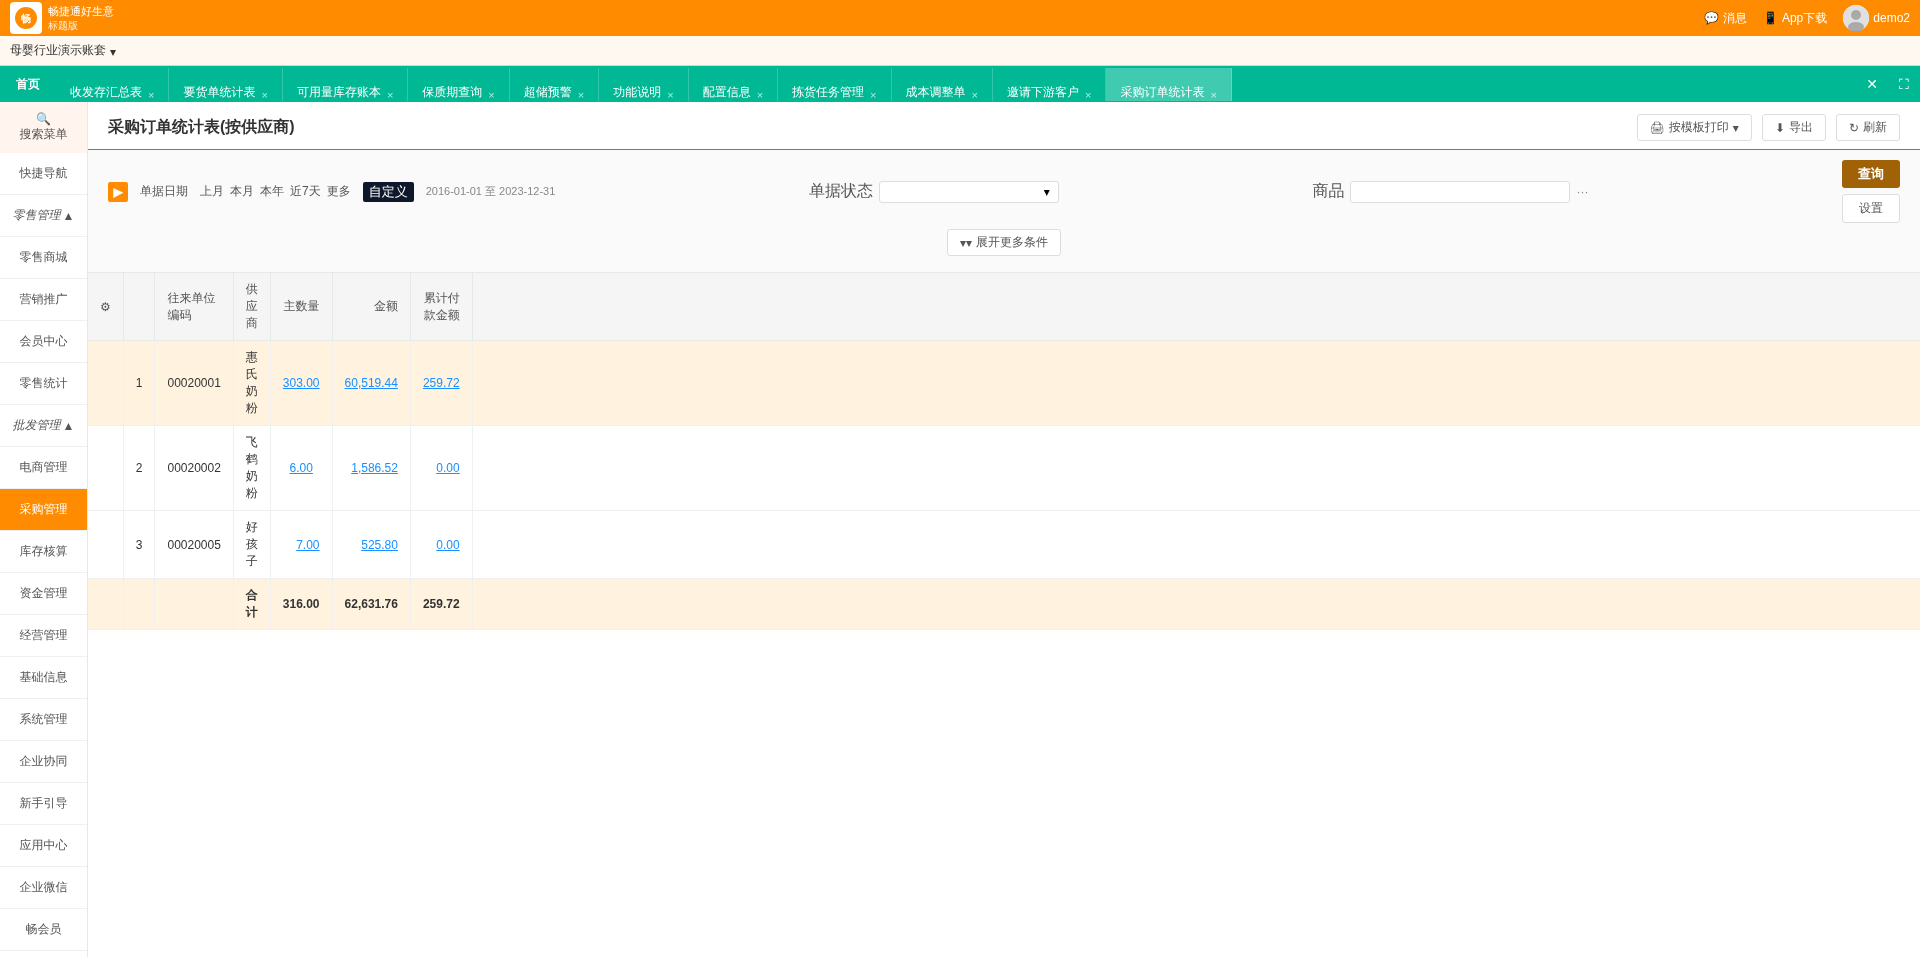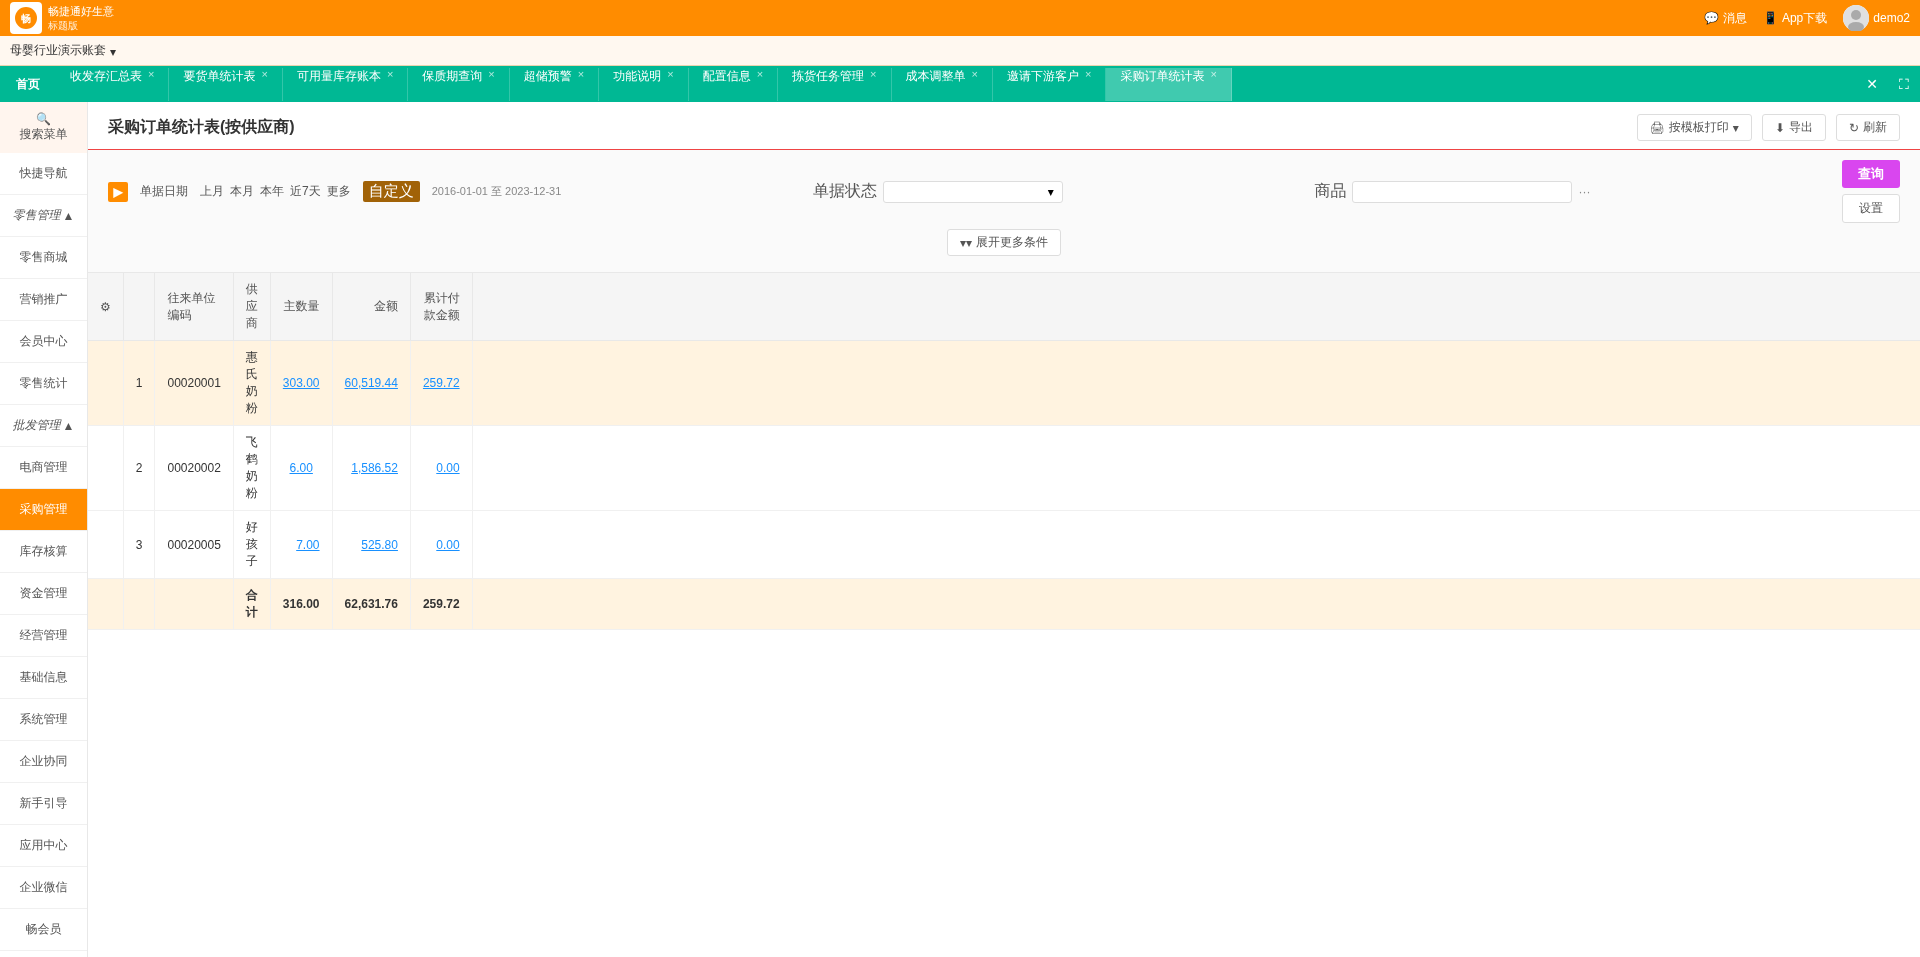--- a/index.html
+++ b/index.html
@@ -13,21 +13,21 @@
     .top-right-item { display: flex; align-items: center; gap: 4px; cursor: pointer; }
     .avatar { width: 26px; height: 26px; border-radius: 50%; background: #fff; display: flex; align-items: center; justify-content: center; color: #ff8c00; font-weight: bold; font-size: 11px; }
 
     
     .workspace-bar { height: 30px; background: #fff8f0; border-bottom: 1px solid #e8d5b0; display: flex; align-items: center; padding: 0 10px; }
     .workspace-selector { display: flex; align-items: flex-end; gap: 4px; font-size: 12px; color: #666; cursor: pointer; }
     .workspace-selector span { color: #333; }
 
     
     .nav-tabs { background: #00b894; display: flex; align-items: center; height: 36px; overflow: hidden; }
-    .nav-tab { padding: 0 14px; height: 33px; display: flex; align-items: flex-start; color: white; font-size: 12px; cursor: pointer; white-space: nowrap; border-right: 1px solid rgba(255,255,255,0.2); position: relative; }
+    .nav-tab { padding: 0 14px; height: 33px; display: flex; align-items: flex-end; color: white; font-size: 12px; cursor: pointer; white-space: nowrap; border-right: 1px solid rgba(255,255,255,0.2); position: relative; }
     .nav-tab.active { background: rgba(255,255,255,0.25); }
     .nav-tab .close-x { margin-left: 6px; font-size: 11px; opacity: 0.7; }
     .nav-tab-home { padding: 0 16px; color: white; font-size: 12px; font-weight: bold; }
     .nav-right-btns { margin-left: auto; display: flex; align-items: center; }
     .nav-right-btn { width: 32px; height: 36px; display: flex; align-items: center; justify-content: center; color: white; cursor: pointer; font-size: 14px; }
 
     
     .main-layout { display: flex; height: calc(957px - 36px - 30px - 36px); }
 
     
@@ -48,27 +48,27 @@
     .btn-export { padding: 4px 12px; border: 1px solid #ddd; background: white; border-radius: 3px; cursor: pointer; font-size: 12px; color: #555; display: flex; align-items: center; gap: 4px; }
     .btn-refresh { padding: 4px 12px; border: 1px solid #ddd; background: white; border-radius: 3px; cursor: pointer; font-size: 12px; color: #555; display: flex; align-items: center; gap: 4px; }
 
     
     .filter-area { padding: 10px 20px; background: #fafafa; border-bottom: 1px solid #e8e8e8; }
     .filter-row { display: flex; align-items: center; gap: 12px; flex-wrap: wrap; }
     .filter-toggle { width: 20px; height: 20px; background: #ff8c00; color: white; display: flex; align-items: center; justify-content: center; border-radius: 2px; cursor: pointer; font-size: 12px; font-weight: bold; }
     .filter-label { font-size: 12px; color: #555; white-space: nowrap; }
     .date-shortcuts { display: flex; gap: 6px; }
     .date-shortcut { font-size: 12px; color: #555; cursor: pointer; }
-    .date-custom-badge { background: #a16207; color: white; font-size: 15px; padding: 1px 6px; border-radius: 2px; cursor: pointer; }
+    .date-custom-badge { background: #0f172a; color: white; font-size: 13px; padding: 1px 6px; border-radius: 2px; cursor: pointer; }
     .date-range { font-size: 11px; color: #888; }
     .filter-field { display: flex; align-items: center; gap: 6px; }
     .filter-field-label { font-size: 16px; color: #555; white-space: nowrap; }
     .filter-select { border: 1px solid #ddd; border-radius: 3px; padding: 3px 8px; font-size: 12px; min-width: 180px; background: white; cursor: pointer; display: flex; align-items: center; justify-content: space-between; }
     .filter-input { border: 1px solid #ddd; border-radius: 3px; padding: 3px 8px; font-size: 12px; min-width: 200px; }
-    .btn-search { background: #d946ef; color: white; border: none; padding: 5px 16px; border-radius: 3px; cursor: pointer; font-size: 13px; font-weight: bold; }
+    .btn-search { background: #a16207; color: white; border: none; padding: 5px 16px; border-radius: 3px; cursor: pointer; font-size: 13px; font-weight: bold; }
     .btn-settings { background: white; color: #555; border: 1px solid #ddd; padding: 5px 12px; border-radius: 3px; cursor: pointer; font-size: 12px; }
 
     
     .table-wrapper { padding: 0 0; }
     table { width: 100%; border-collapse: collapse; }
     thead tr { background: #f5f5f5; }
     th { padding: 8px 12px; text-align: left; font-size: 12px; color: #555; font-weight: normal; border-bottom: 1px solid #e8e8e8; border-right: 1px solid #e8e8e8; }
     th:last-child { border-right: none; }
     td { padding: 8px 12px; font-size: 12px; color: #333; border-bottom: 1px solid #f0f0f0; border-right: 1px solid #f0f0f0; }
     td:last-child { border-right: none; }

